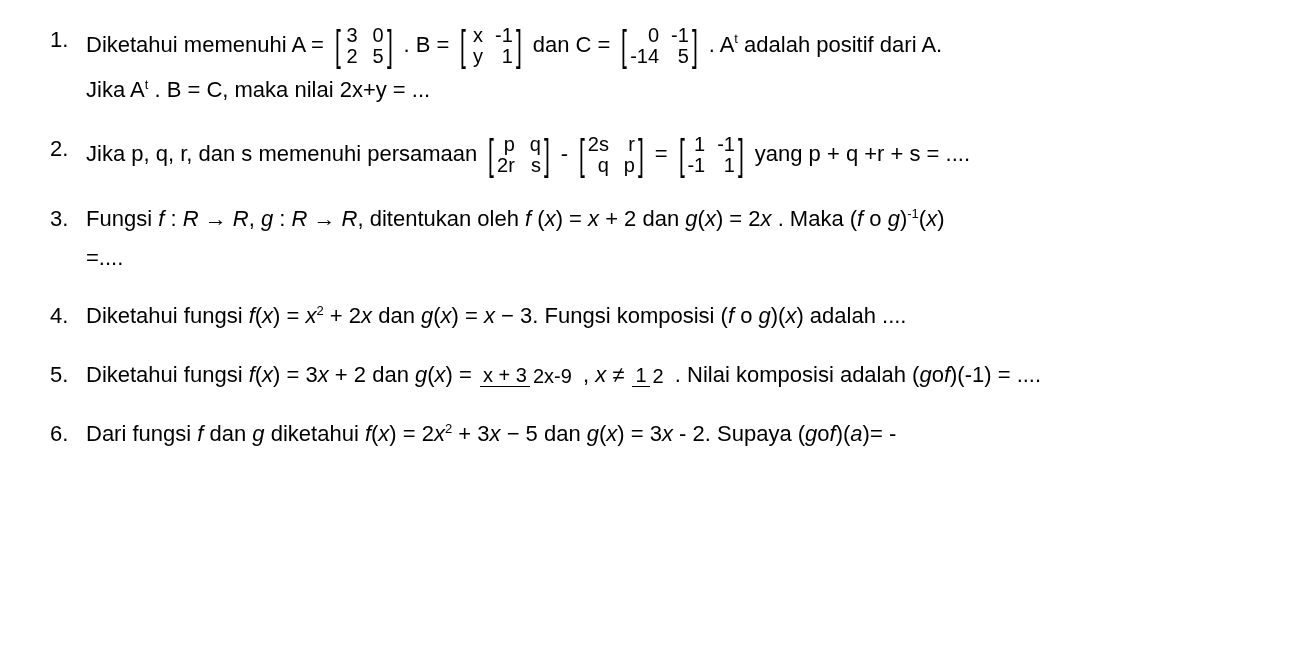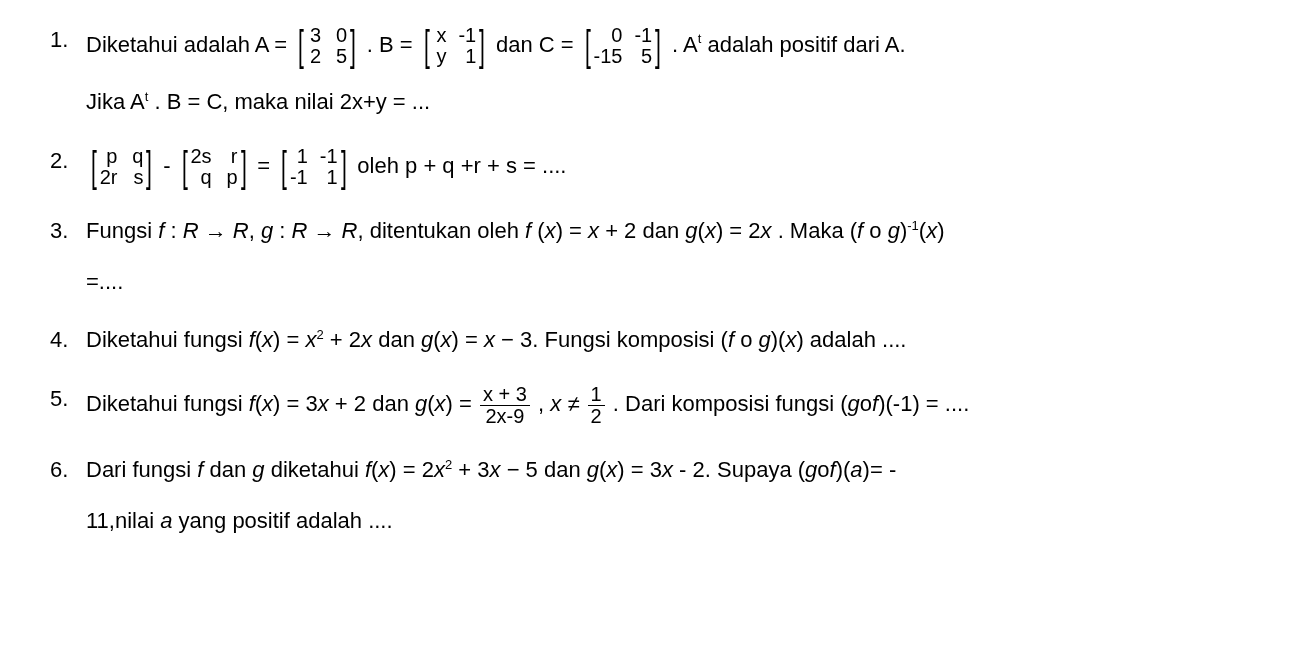--- a/index.html
+++ b/index.html
@@ -43,39 +43,39 @@
       font-size: 42px;
       line-height: 0.75;
       font-weight: 300;
       display: inline-block;
       transform: scaleX(0.5);
     }
     .sup { font-size: 13px; vertical-align: super; }
     .ital { font-style: italic; }
     .frac {
       display: inline-flex;
-      flex-direction: column;
+      flex-direction: row;
       align-items: center;
       vertical-align: middle;
       font-size: 20px;
       line-height: 1.05;
       margin: 0 2px;
     }
     .frac .top { border-bottom: 1.5px solid #000; padding: 0 3px; }
     .frac .bot { padding: 0 3px; }
     .gap { display: inline-block; width: 6px; }
-    .wrap { display: block; margin-top: 20px; }
+    .wrap { display: block; margin-top: 8px; }
   </style>
 </head>
 <body>
 
 <div class="problem">
   <div class="num">1.</div>
   <div class="body">
-    <span>Diketahui adalah A = </span>
+    <span>Diketahui memenuhi A = </span>
     <span class="matrix">
       <span class="br-l">[</span>
       <span class="mcol">
           <span>3</span>
           <span>2</span>
         </span>
       <span class="gap"></span>
         <span class="gap"></span>
       <span class="mcol">
           <span>0</span>
@@ -96,40 +96,41 @@
           <span>-1</span>
           <span>1</span>
         </span>
       <span class="br-r">]</span>
     </span>
     <span> dan C = </span>
     <span class="matrix">
       <span class="br-l">[</span>
       <span class="mcol">
           <span>0</span>
-          <span>-15</span>
+          <span>-14</span>
         </span>
       <span class="gap"></span>
         <span class="gap"></span>
       <span class="mcol">
           <span>-1</span>
           <span>5</span>
         </span>
       <span class="br-r">]</span>
     </span>
     <span>. A</span><span class="sup">t</span><span> adalah positif dari A.</span>
     <span class="wrap">
       <span>Jika A</span><span class="sup">t</span><span> . B = C, maka nilai 2x+y = ...</span>
     </span>
   </div>
 </div>
 
 <div class="problem">
   <div class="num">2.</div>
   <div class="body">
+    <span>Jika p, q, r, dan s memenuhi persamaan </span>
     <span class="matrix">
       <span class="br-l">[</span>
       <span class="mcol">
           <span>p</span>
           <span>2r</span>
         </span>
       <span class="gap"></span>
         <span class="gap"></span>
       <span class="mcol">
           <span>q</span>
@@ -160,21 +161,21 @@
           <span>-1</span>
         </span>
       <span class="gap"></span>
         <span class="gap"></span>
       <span class="mcol">
           <span>-1</span>
           <span>1</span>
         </span>
       <span class="br-r">]</span>
     </span>
-    <span> oleh p + q +r + s = ....</span>
+    <span> yang p + q +r + s = ....</span>
   </div>
 </div>
 
 <div class="problem">
   <div class="num">3.</div>
   <div class="body">
     <span>Fungsi </span><span class="ital">f</span><span> : </span><span class="ital">R</span><span> → </span><span class="ital">R</span><span>, </span><span class="ital">g</span><span> : </span><span class="ital">R</span><span> → </span><span class="ital">R</span><span>, ditentukan oleh </span><span class="ital">f</span><span> (</span><span class="ital">x</span><span>) = </span><span class="ital">x</span><span> + 2 dan </span><span class="ital">g</span><span>(</span><span class="ital">x</span><span>) = 2</span><span class="ital">x</span><span> . Maka (</span><span class="ital">f</span><span> o </span><span class="ital">g</span><span>)</span><span class="sup">-1</span><span>(</span><span class="ital">x</span><span>)</span>
     <span class="wrap">=....</span>
   </div>
 </div>
@@ -192,25 +193,22 @@
     <span>Diketahui fungsi </span><span class="ital">f</span><span>(</span><span class="ital">x</span><span>) = 3</span><span class="ital">x</span><span> + 2 dan </span><span class="ital">g</span><span>(</span><span class="ital">x</span><span>) = </span>
     <span class="frac">
         <span class="top">x + 3</span>
         <span class="bot">2x-9</span>
       </span>
     <span>, </span><span class="ital">x</span><span> ≠ </span>
     <span class="frac">
         <span class="top">1</span>
         <span class="bot">2</span>
       </span>
-    <span>. Dari komposisi fungsi (</span><span class="ital">g</span><span>o</span><span class="ital">f</span><span>)(-1) = ....</span>
+    <span>. Nilai komposisi adalah (</span><span class="ital">g</span><span>o</span><span class="ital">f</span><span>)(-1) = ....</span>
   </div>
 </div>
 
 <div class="problem" style="margin-bottom:0">
   <div class="num">6.</div>
   <div class="body">
     <span>Dari fungsi </span><span class="ital">f</span><span> dan </span><span class="ital">g</span><span> diketahui </span><span class="ital">f</span><span>(</span><span class="ital">x</span><span>) = 2</span><span class="ital">x</span><span class="sup">2</span><span> + 3</span><span class="ital">x</span><span> − 5 dan </span><span class="ital">g</span><span>(</span><span class="ital">x</span><span>) = 3</span><span class="ital">x</span><span> - 2. Supaya (</span><span class="ital">g</span><span>o</span><span class="ital">f</span><span>)(</span><span class="ital">a</span><span>)= -</span>
-    <span class="wrap">
-      <span>11,nilai </span><span class="ital">a</span><span> yang positif adalah ....</span>
-    </span>
   </div>
 </div>
 
 </body></html>

